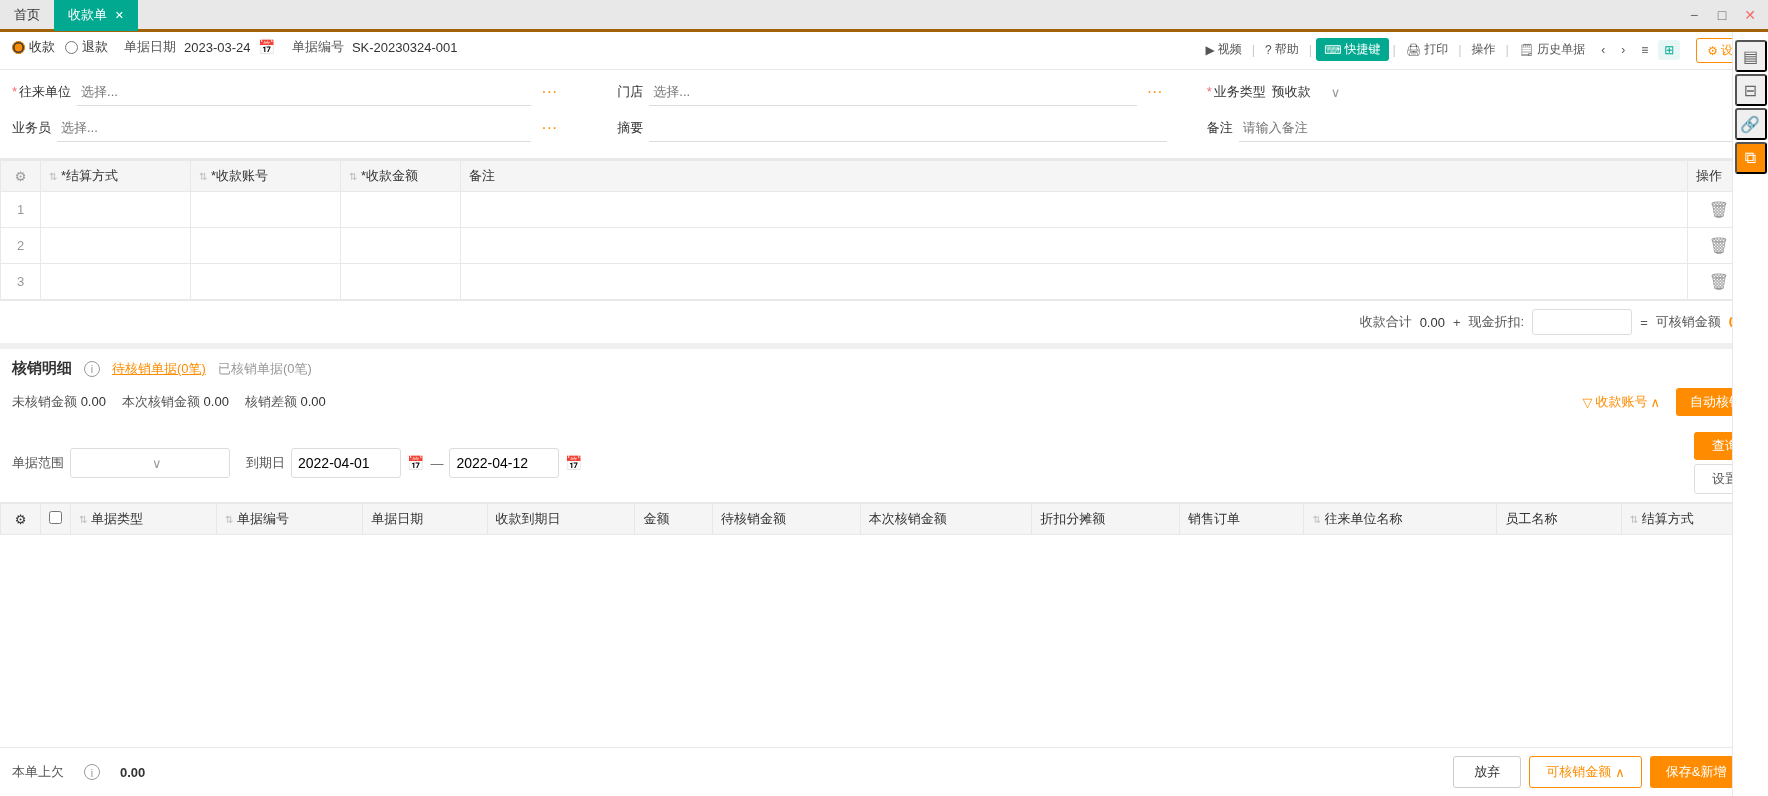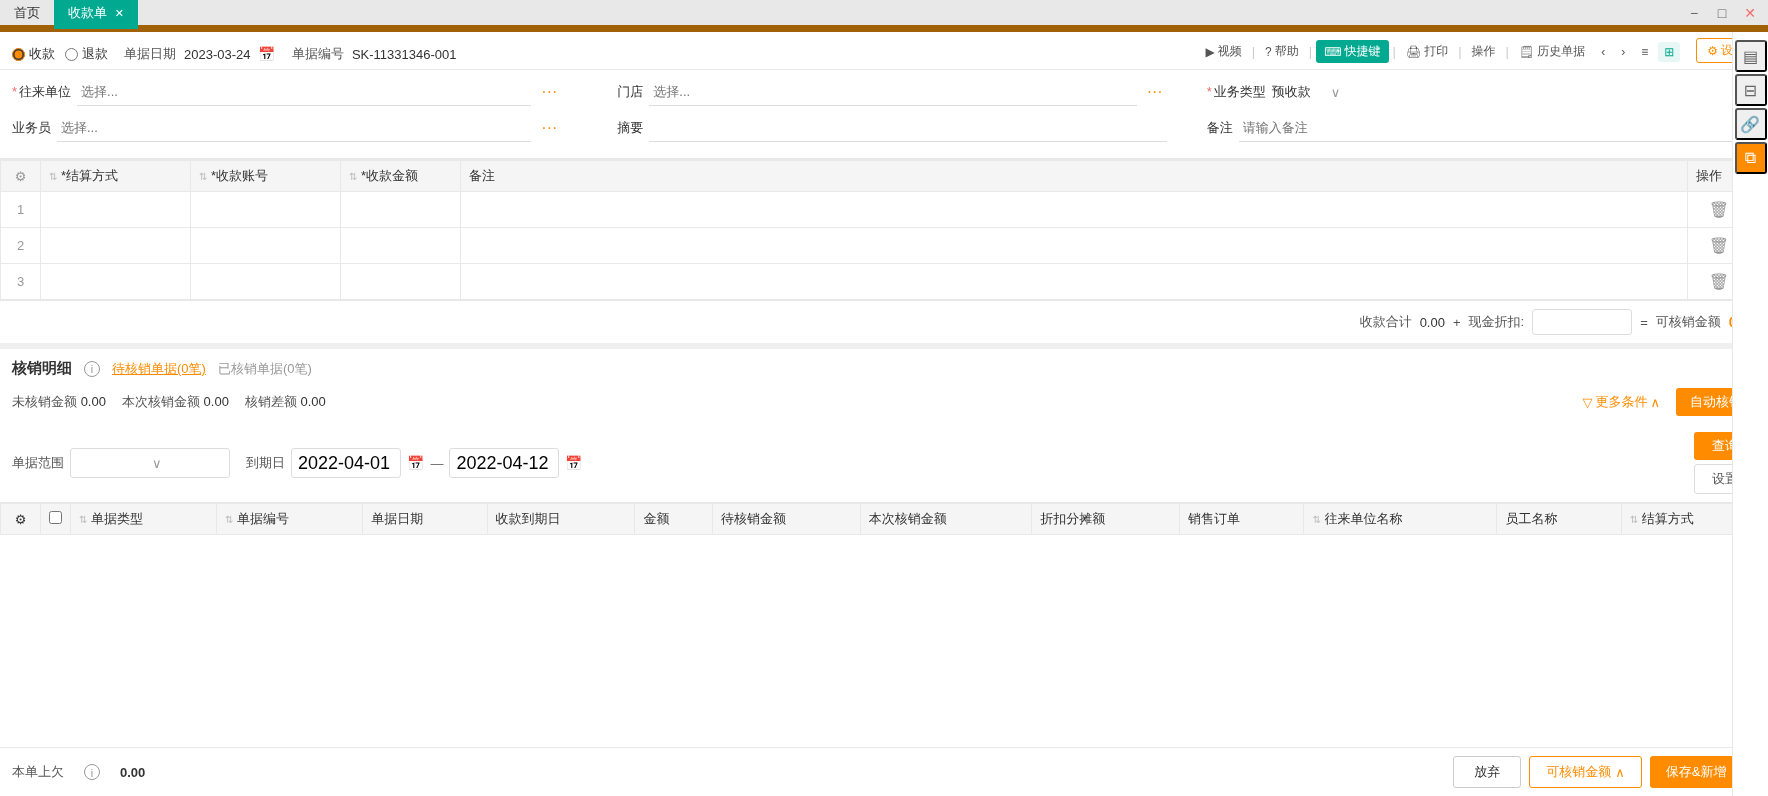--- a/index.html
+++ b/index.html
@@ -1,30 +1,30 @@
 <!DOCTYPE html>
 <html><head>
   <meta charset="utf-8">
   <style>
     * { box-sizing: border-box; margin: 0; padding: 0; }
     body { font-family: 'Microsoft YaHei', Arial, sans-serif; font-size: 13px; background: #f5f5f5; color: #333; overflow: hidden; }
 
     
-    .tab-bar { display: flex; align-items: center; background: #e8e8e8; height: 32px; border-bottom: 7px solid #a16207; }
+    .tab-bar { display: flex; align-items: center; background: #e8e8e8; height: 32px; border-bottom: 3px solid #a16207; }
     .tab-item { padding: 0 14px; height: 32px; line-height: 32px; cursor: pointer; font-size: 13px; color: #333; }
     .tab-item.active { background: #00a98f; color: #fff; border-radius: 2px 2px 0 0; }
     .tab-close { margin-left: 4px; color: #fff; font-size: 11px; cursor: pointer; }
     .tab-bar-right { margin-left: auto; display: flex; align-items: center; padding-right: 8px; gap: 8px; }
     .win-btn { width: 20px; height: 20px; border: none; background: transparent; cursor: pointer; font-size: 14px; color: #666; }
 
     
     .main-area { background: #fff; height: calc(100vh - 32px); overflow-y: auto; display: flex; flex-direction: column; }
 
     
-    .top-toolbar { display: flex; align-items: flex-end; padding: 6px 12px; border-bottom: 1px solid #e8e8e8; gap: 16px; background: #fff; }
+    .top-toolbar { display: flex; align-items: flex-start; padding: 6px 12px; border-bottom: 1px solid #e8e8e8; gap: 16px; background: #fff; }
     .radio-group { display: flex; align-items: center; gap: 10px; }
     .radio-item { display: flex; align-items: center; gap: 4px; cursor: pointer; font-size: 13px; }
     .radio-item input[type=radio] { accent-color: #ff8c00; }
     .doc-info { display: flex; align-items: center; gap: 8px; }
     .doc-label { color: #555; font-size: 13px; }
     .doc-value { font-size: 13px; color: #333; font-weight: 500; }
     .calendar-icon { color: #ff8c00; cursor: pointer; font-size: 14px; }
     .toolbar-right { margin-left: auto; display: flex; align-items: center; gap: 4px; }
     .toolbar-btn { display: flex; align-items: center; gap: 3px; padding: 2px 6px; color: #555; cursor: pointer; font-size: 12px; border: none; background: transparent; }
     .toolbar-btn.active-btn { background: #00a98f; color: #fff; border-radius: 3px; padding: 3px 8px; }
@@ -74,21 +74,21 @@
     .stat-val { color: #333; font-weight: 500; }
     .more-conditions { margin-left: auto; color: #ff8c00; cursor: pointer; font-size: 13px; display: flex; align-items: center; gap: 3px; }
     .auto-btn { background: #ff8c00; color: #fff; border: none; border-radius: 3px; padding: 5px 14px; cursor: pointer; font-size: 13px; }
 
     
     .filter-row { display: flex; align-items: center; padding: 8px 12px; gap: 16px; background: #fff; flex-wrap: wrap; }
     .filter-field { display: flex; align-items: center; gap: 6px; }
     .filter-label { color: #555; font-size: 13px; white-space: nowrap; }
     .filter-select-wrap { display: flex; align-items: center; gap: 4px; border: 1px solid #ddd; border-radius: 3px; padding: 0 6px; height: 30px; min-width: 160px; cursor: pointer; }
     .filter-select-wrap span { flex: 1; font-size: 13px; color: #999; }
-    .date-input { height: 30px; border: 1px solid #ddd; border-radius: 3px; padding: 0 6px; font-size: 18px; outline: none; width: 110px; }
+    .date-input { height: 30px; border: 1px solid #ddd; border-radius: 3px; padding: 0 6px; font-size: 14px; outline: none; width: 110px; }
     .date-range { display: flex; gap: 6px; }
     .date-sep { color: #666; }
     .query-btn { background: #ff8c00; color: #fff; border: none; border-radius: 3px; padding: 5px 18px; cursor: pointer; font-size: 13px; margin-left: auto; }
     .setting-btn2 { border: 1px solid #ddd; color: #555; border-radius: 3px; padding: 5px 14px; cursor: pointer; font-size: 13px; background: #fff; }
 
     
     .bottom-table-wrap { flex: 1; overflow-y: auto; border-top: 1px solid #e8e8e8; }
     .bottom-table { width: 100%; border-collapse: collapse; font-size: 13px; }
     .bottom-table th { background: #f5f5f5; border: 1px solid #e8e8e8; padding: 6px 8px; text-align: left; font-weight: 500; color: #333; white-space: nowrap; }
 
@@ -146,21 +146,21 @@
     </div>
 
     <div class="doc-info">
       <span class="doc-label">单据日期</span>
       <span class="doc-value">2023-03-24</span>
       <span class="calendar-icon">📅</span>
     </div>
 
     <div class="doc-info">
       <span class="doc-label">单据编号</span>
-      <span class="doc-value">SK-11331346-001</span>
+      <span class="doc-value">SK-20230324-001</span>
     </div>
 
     <div class="toolbar-right">
       <button class="toolbar-btn">
         <span>▶</span>
         <span>视频</span>
       </button>
       <span class="toolbar-divider">|</span>
       <button class="toolbar-btn">
         <span>?</span>
@@ -333,21 +333,21 @@
     <span class="stat-item">
       <span>本次核销金额</span>
       <span class="stat-val">0.00</span>
     </span>
     <span class="stat-item">
       <span>核销差额</span>
       <span class="stat-val">0.00</span>
     </span>
     <div class="more-conditions">
       <span>▽</span>
-      <span>更多条件</span>
+      <span>收款账号</span>
       <span>∧</span>
     </div>
     <button class="auto-btn">自动核销</button>
   </div>
 
   <div class="filter-row">
     <div class="filter-field">
       <span class="filter-label">单据范围</span>
       <div class="filter-select-wrap">
         <span></span>

